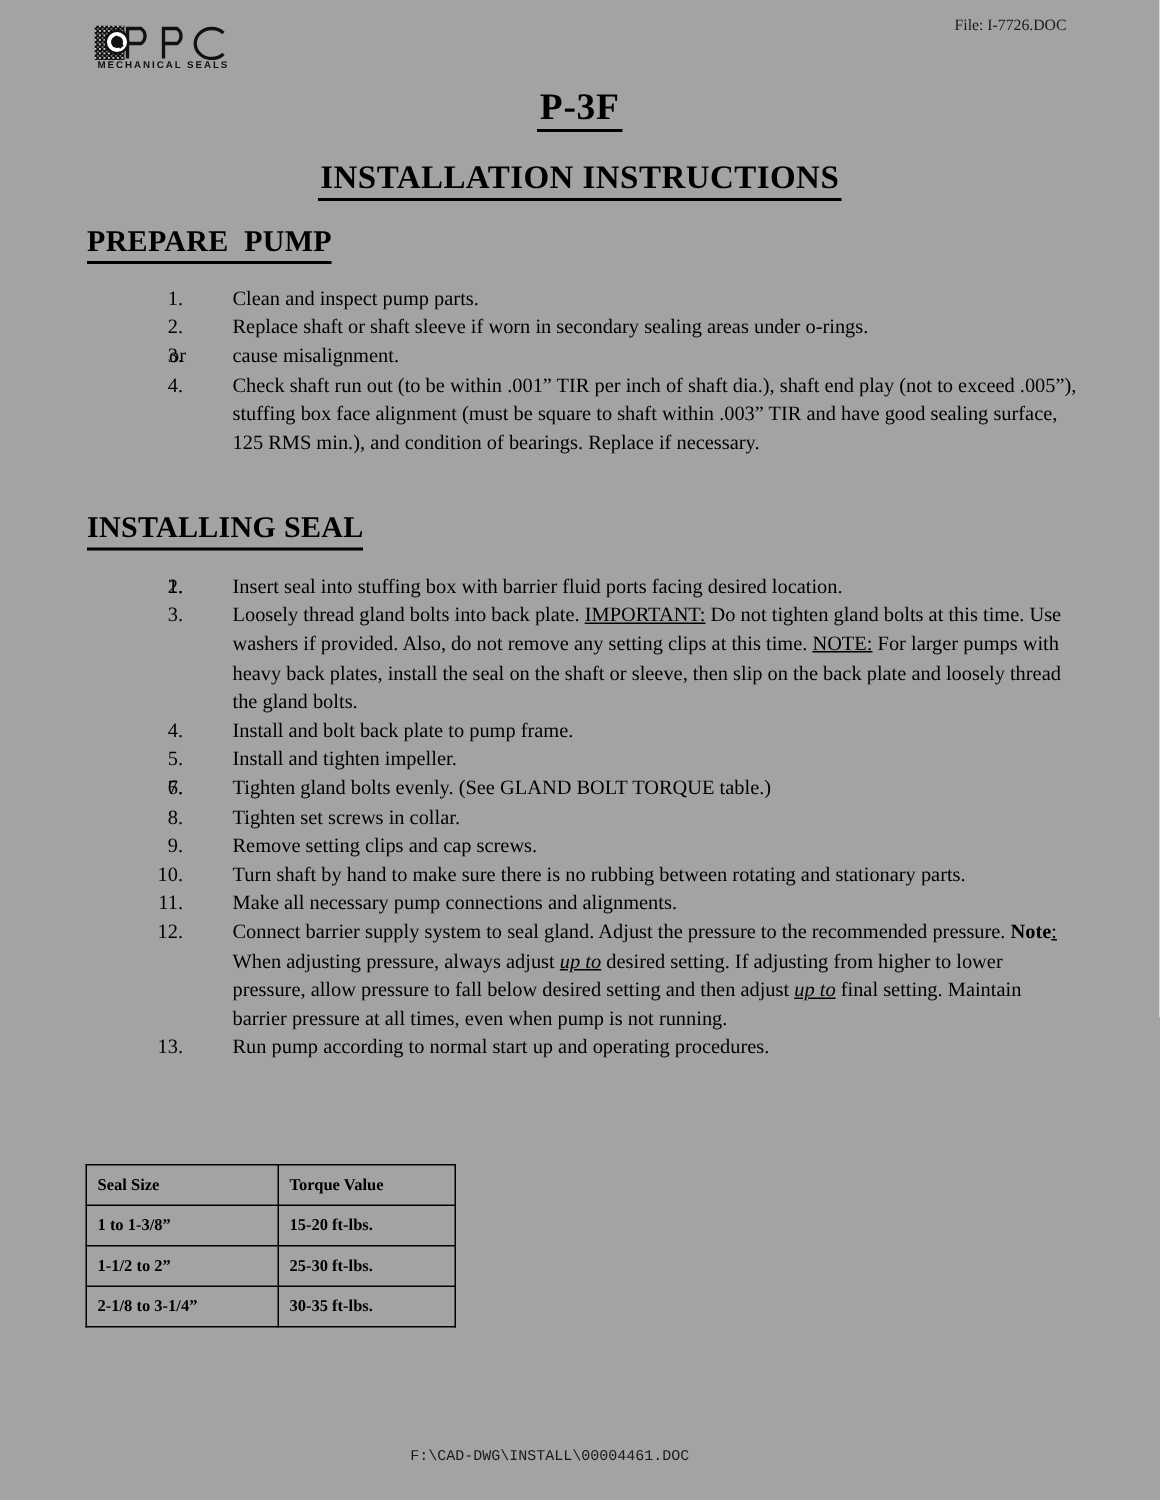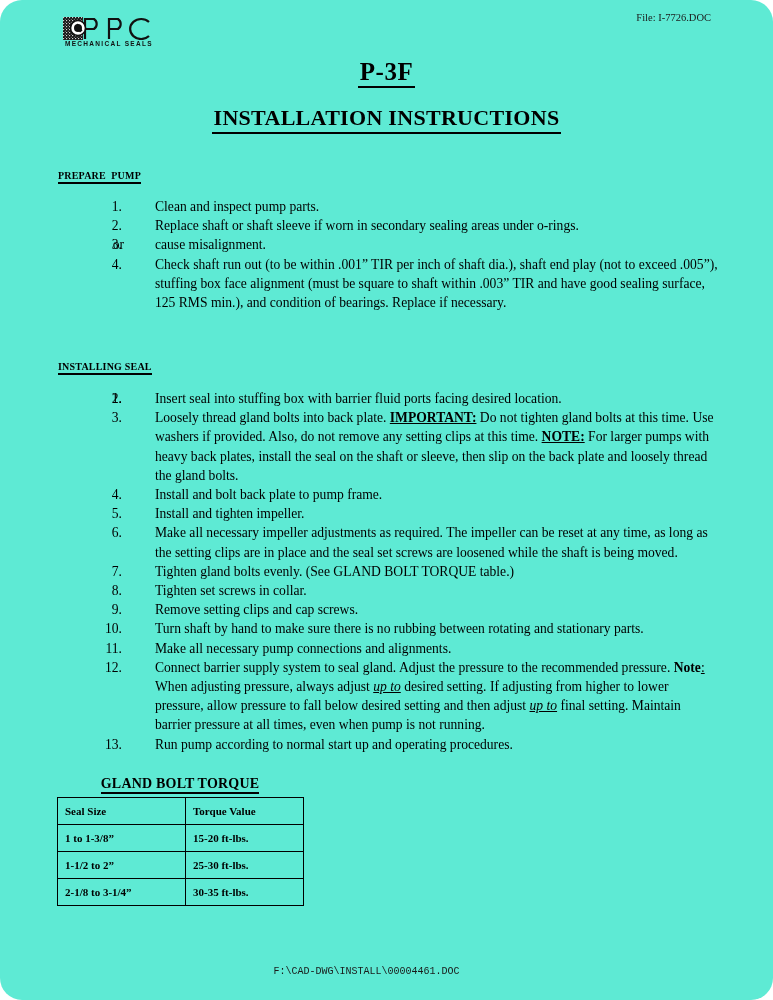--- a/index.html
+++ b/index.html
@@ -10,22 +10,21 @@
   }
   body {
     font-family: "Liberation Serif", "DejaVu Serif", serif;
     color: #000000;
   }
   .page {
     position: relative;
     width: 773px;
     height: 1000px;
     overflow: hidden;
-    background: #5eead4;
-    border-radius: 22px;
+    background: #a3a3a3;
   }
 
   
   .doc-header {
     position: absolute;
     top: 0; left: 0; right: 0;
     height: 52px;
   }
   .logo-block {
     position: absolute;
@@ -94,28 +93,27 @@
     padding: 0 2px 2px 2px;
   }
 
   
   .section {
     position: absolute;
     left: 58px;
     width: 660px;
   }
   .section-heading {
-    font-size: 10px;
+    font-size: 20px;
     font-weight: bold;
     letter-spacing: 0.2px;
     display: inline-block;
     border-bottom: 2px solid #000;
     padding-bottom: 1px;
     white-space: pre;
-    margin-top: 20px;
   }
   .list {
     margin: 0;
     padding: 0;
     list-style: none;
   }
   .item {
     position: relative;
     padding-left: 97px;
     font-size: 13.6px;
@@ -137,21 +135,21 @@
   .or-marker {
     position: absolute;
     left: 36px;
     width: 30px;
     text-align: right;
     font-size: 13.6px;
     line-height: 19.2px;
   }
   b.inline-strong { font-weight: bold; text-align: center; }
   u.inline-u { text-decoration: underline; }
-  .bu { font-weight: bold; text-decoration: underline; }
+  .bu { font-weight: normal; text-decoration: underline; }
   .iu { font-style: italic; text-decoration: underline; }
 
   
   .table-wrap {
     position: absolute;
     left: 57px;
     width: 246px;
   }
   .table-caption {
     text-align: center;
@@ -266,21 +264,20 @@
         <li class="item">
           <span class="num">4.</span>
           <span class="body">Install and bolt back plate to pump frame.</span>
         </li>
         <li class="item">
           <span class="num">5.</span>
           <span class="body">Install and tighten impeller.</span>
         </li>
         <li class="item">
           <span class="num">6.</span>
-          <span class="body">Make all necessary impeller adjustments as required.  The impeller can be reset at any time, as long as the setting clips are in place and the seal set screws are loosened while the shaft is being moved.</span>
         </li>
         <li class="item">
           <span class="num">7.</span>
           <span class="body">Tighten gland bolts evenly. (See GLAND BOLT TORQUE table.)</span>
         </li>
         <li class="item">
           <span class="num">8.</span>
           <span class="body">Tighten set screws in collar.</span>
         </li>
         <li class="item">
@@ -300,21 +297,20 @@
           <span class="body">Connect barrier supply system to seal gland. Adjust the pressure to the recommended pressure. <b class="inline-strong">Note</b><u class="inline-u">:</u> When adjusting pressure, always adjust <span class="iu">up to</span> desired setting. If adjusting from higher to lower pressure, allow pressure to fall below desired setting and then adjust <span class="iu">up to</span> final setting.  Maintain barrier pressure at all times, even when pump is not running.</span>
         </li>
         <li class="item">
           <span class="num">13.</span>
           <span class="body">Run pump according to normal start up and operating procedures.</span>
         </li>
       </ol>
   </div>
 
   <div class="table-wrap" style="top:776px;">
-    <div class="table-caption"><span>GLAND BOLT TORQUE</span></div>
     <table class="torque">
       <colgroup>
           <col class="c1">
           <col class="c2">
         </colgroup>
       <thead>
           <tr id="thead-row">
             <th>Seal Size</th>
             <th>Torque Value</th>
           </tr>

